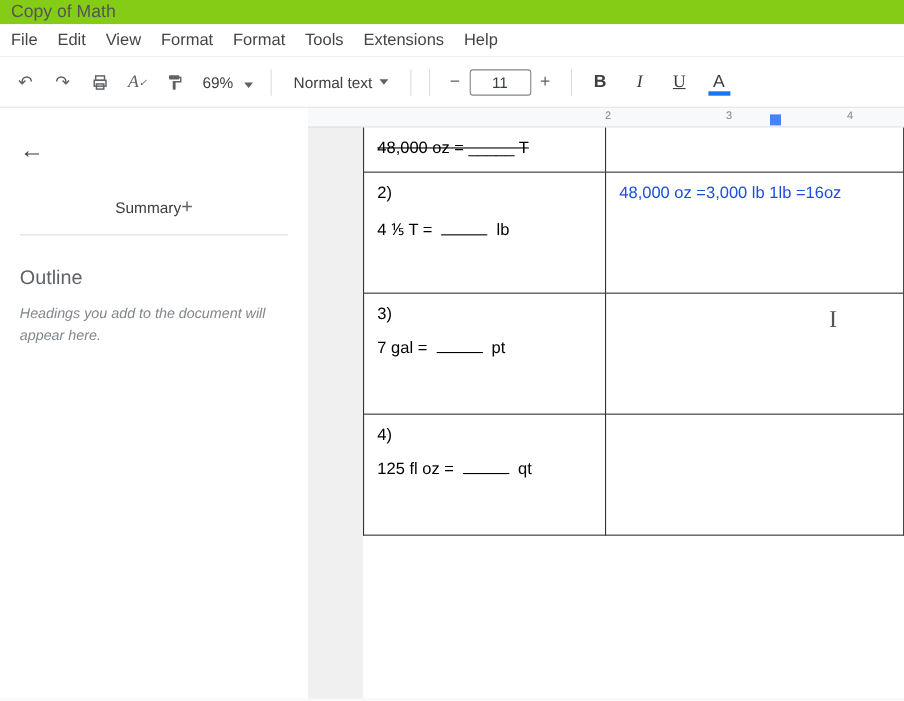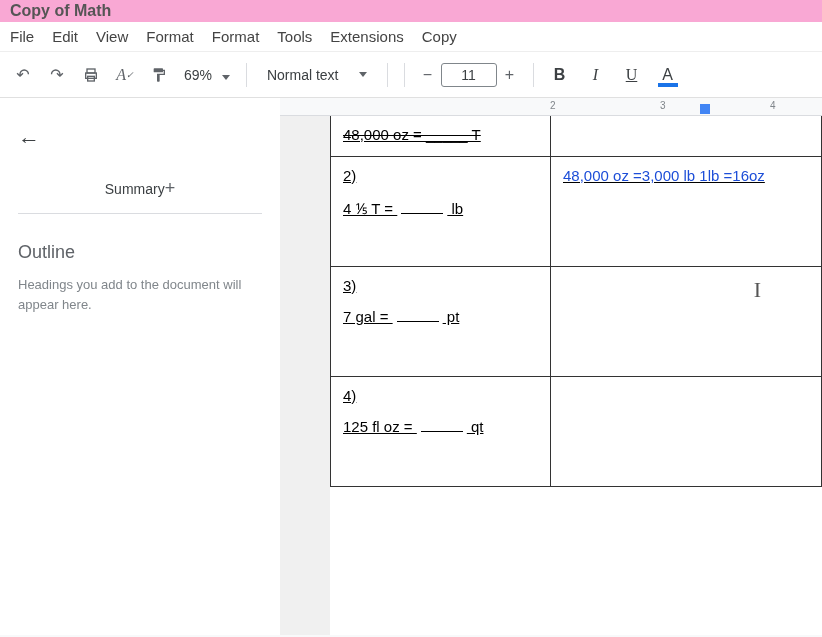--- a/index.html
+++ b/index.html
@@ -5,25 +5,25 @@
     * { margin: 0; padding: 0; box-sizing: border-box; }
     body {
       font-family: Arial, sans-serif;
       background: #f8f9fa;
       width: 822px;
       height: 637px;
       overflow: hidden;
       position: relative;
     }
     .title-bar {
-      background: #f9a8d4;
+      background: #84cc16;
       padding: 2px 10px;
       font-size: 16px;
       color: #555;
-      font-weight: 700;
+      font-weight: 400;
     }
     .menu-bar {
       background: #fff;
       padding: 6px 10px;
       display: flex;
       gap: 18px;
       font-size: 15px;
       color: #444;
       border-bottom: 1px solid #eee;
     }
@@ -49,21 +49,21 @@
       font-size: 16px;
     }
     .tb-sep { width: 1px; height: 24px; background: #dadce0; margin: 0 4px; }
     .zoom-label { font-size: 14px; color: #3c4043; padding: 0 4px; }
     .style-dd, .font-dd {
       font-size: 14px;
       color: #3c4043;
       padding: 4px 8px;
       display: flex;
       align-items: center;
-      gap: 20px;
+      gap: 6px;
       cursor: pointer;
     }
     .dropdown-caret {
       width: 0; height: 0;
       border-left: 4px solid transparent;
       border-right: 4px solid transparent;
       border-top: 5px solid #5f6368;
     }
     .font-size-box {
       display: flex;
@@ -134,20 +134,21 @@
       cursor: pointer;
     }
     .outline-label {
       padding: 28px 0 12px 0;
       font-size: 18px;
       color: #5f6368;
     }
     .outline-hint {
       font-size: 13px;
       color: #80868b;
+      font-style: italic;
       line-height: 1.5;
     }
     .doc-canvas {
       flex: 1;
       position: relative;
       background: #f0f0f0;
       overflow: hidden;
     }
     .ruler {
       height: 18px;
@@ -179,21 +180,20 @@
       width: 100%;
       font-family: Arial;
       font-size: 15px;
       color: #000;
     }
     .doc-table td {
       border: 1px solid #333;
       padding: 10px 12px;
       vertical-align: top;
       height: 110px;
-      text-decoration: underline;
     }
     .doc-table td.col1 { width: 220px; }
     .q-num { margin-bottom: 14px; }
     .q-text { margin-bottom: 8px; }
     .blank {
       display: inline-block;
       border-bottom: 1px solid #000;
       width: 42px;
       margin: 0 4px;
     }
@@ -215,21 +215,21 @@
 <div class="title-bar">Copy of Math</div>
 
 <div class="menu-bar">
   <span class="menu-item">File</span>
   <span class="menu-item">Edit</span>
   <span class="menu-item">View</span>
   <span class="menu-item">Format</span>
   <span class="menu-item">Format</span>
   <span class="menu-item">Tools</span>
   <span class="menu-item">Extensions</span>
-  <span class="menu-item">Copy</span>
+  <span class="menu-item">Help</span>
 </div>
 
 <div class="toolbar">
   <div class="tb-icon">↶</div>
   <div class="tb-icon">↷</div>
   <div class="tb-icon">
     <svg width="16" height="16" viewBox="0 0 24 24" fill="none" stroke="#5f6368" stroke-width="2">
         <rect x="6" y="3" width="12" height="6"></rect>
         <rect x="4" y="9" width="16" height="8"></rect>
         <rect x="7" y="14" width="10" height="7"></rect>

